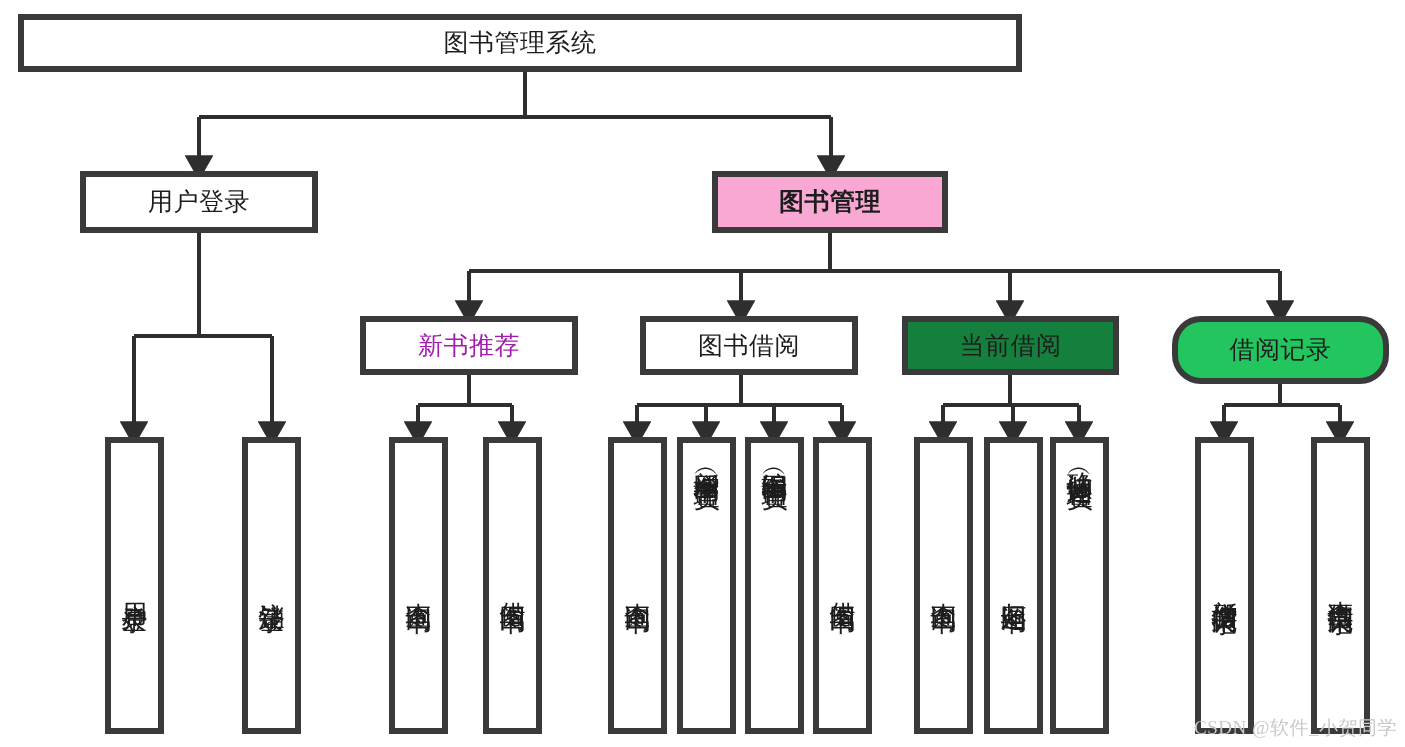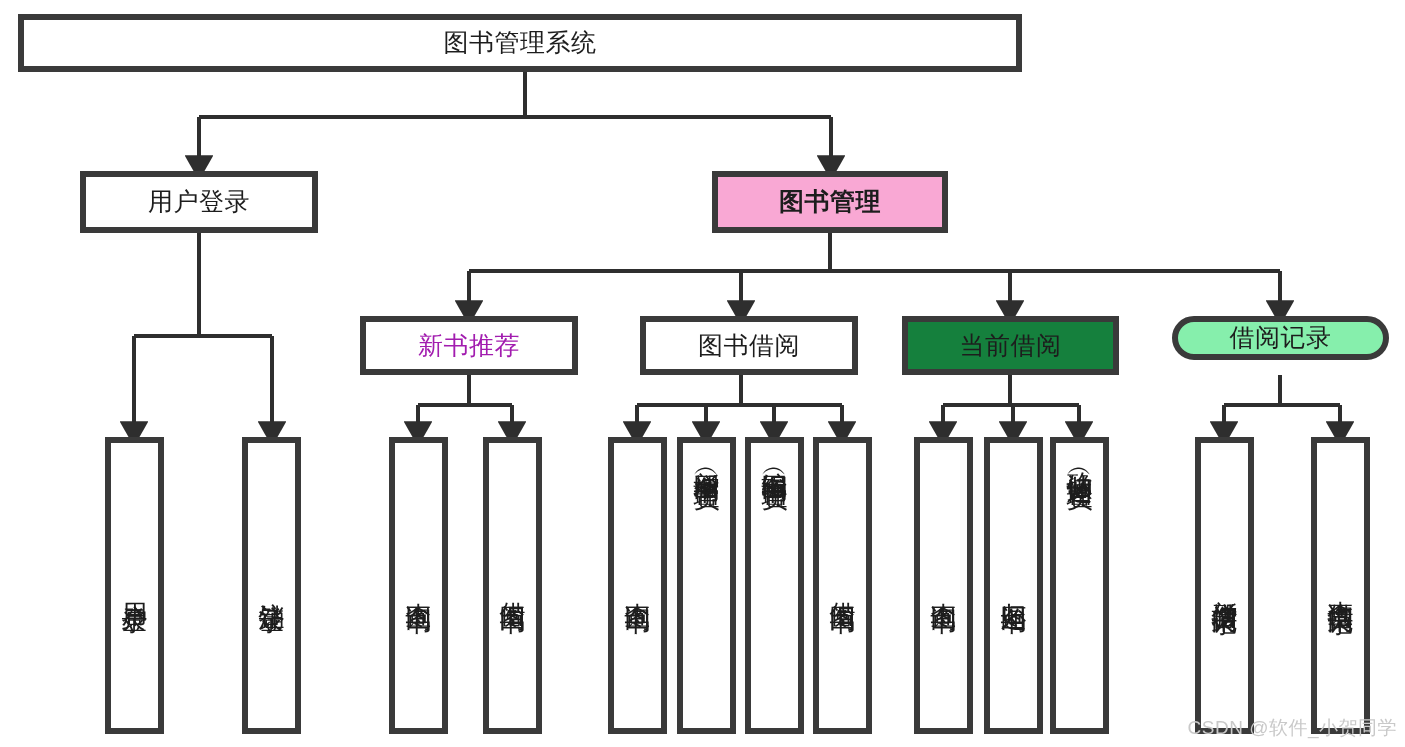--- a/index.html
+++ b/index.html
@@ -145,21 +145,21 @@
 
   <div class="node h-label" style="left: 360px; top: 316px; width: 218px; height: 59px; border-color: rgb(58, 58, 58); background: rgb(255, 255, 255); color: #a21caf;">
     <span>新书推荐</span>
   </div>
   <div class="node h-label" style="left: 632px; top: 316px; width: 218px; height: 59px; border-color: rgb(58, 58, 58); background: rgb(255, 255, 255); color: rgb(29, 29, 29); margin-left: 8px;">
     <span>图书借阅</span>
   </div>
   <div class="node h-label" style="left: 902px; top: 316px; width: 217px; height: 59px; border-color: rgb(58, 58, 58); background: #15803d; color: rgb(29, 29, 29);">
     <span>当前借阅</span>
   </div>
-  <div class="node h-label" style="left: 1172px; top: 316px; width: 217px; height: 44px; border-color: rgb(58, 58, 58); background: #86efac; color: rgb(29, 29, 29); border-radius: 29px;">
+  <div class="node h-label" style="left: 1172px; top: 316px; width: 217px; height: 68px; border-color: rgb(58, 58, 58); background: #22c55e; color: rgb(29, 29, 29); border-radius: 29px;">
     <span>借阅记录</span>
   </div>
 
   <div class="node leaf" style="left: 105px; top: 437px; width: 59px; height: 297px; border-color: rgb(58, 58, 58); background: rgb(255, 255, 255); color: rgb(29, 29, 29);">
     <div class="leaf-inner">
         <span class="vtext">用户登录</span>
       </div>
   </div>
   <div class="node leaf" style="left: 242px; top: 437px; width: 59px; height: 297px; border-color: rgb(58, 58, 58); background: rgb(255, 255, 255); color: rgb(29, 29, 29);">
     <div class="leaf-inner">
@@ -215,15 +215,15 @@
     <div class="leaf-inner">
         <span class="vtext">新增借阅记录</span>
       </div>
   </div>
   <div class="node leaf" style="left: 1311px; top: 437px; width: 59px; height: 297px; border-color: rgb(58, 58, 58); background: rgb(255, 255, 255); color: rgb(29, 29, 29);">
     <div class="leaf-inner">
         <span class="vtext">查询借阅记录</span>
       </div>
   </div>
 
-  <div class="watermark" style="color: rgb(201, 201, 201);">CSDN @软件_小贺同学</div>
+  <div class="watermark" style="color: rgb(201, 201, 201); font-family: Liberation Serif, serif;">CSDN @软件_小贺同学</div>
 
 </div>
 
 </body></html>

